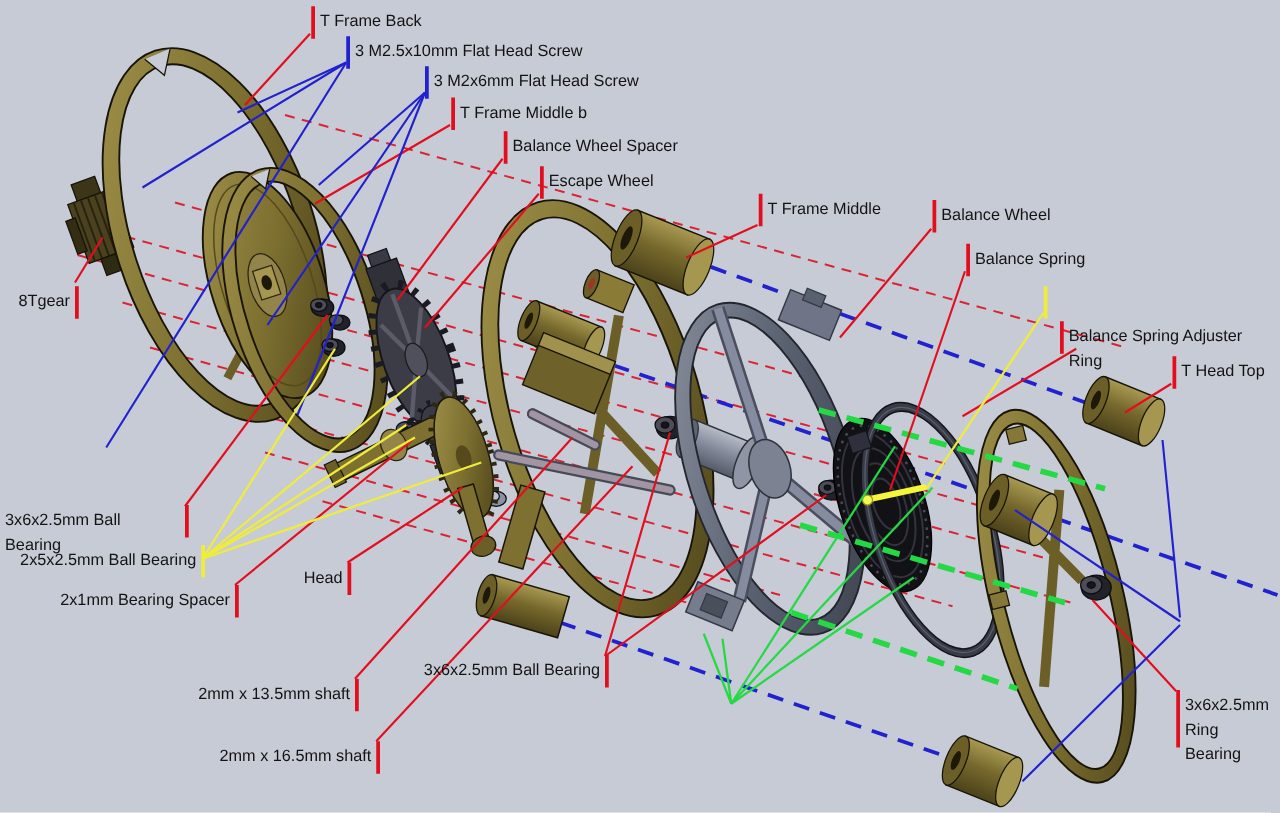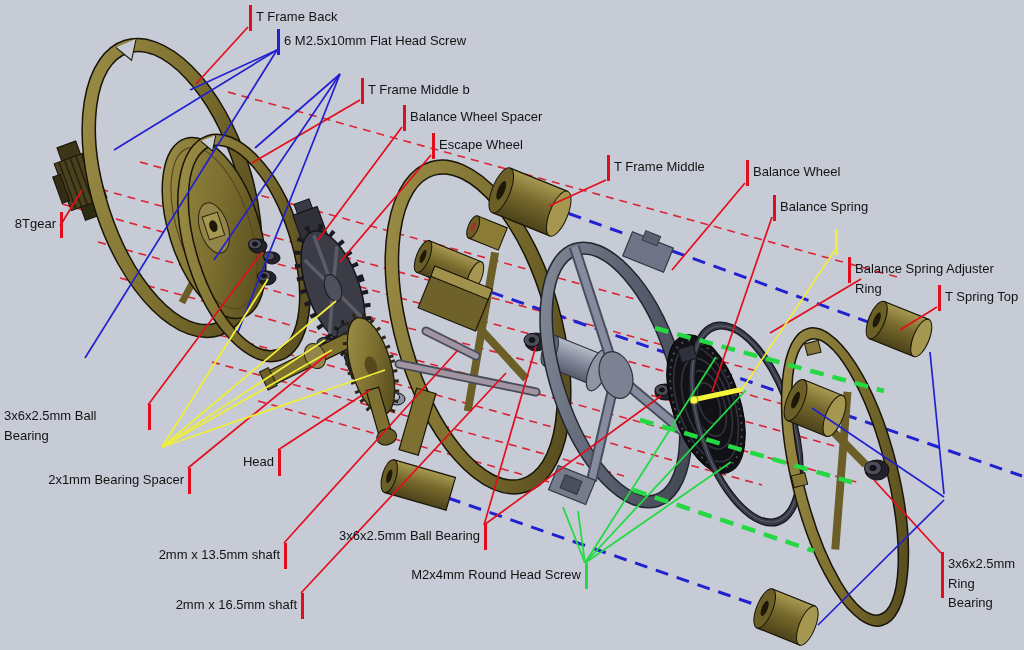--- a/index.html
+++ b/index.html
@@ -11,21 +11,21 @@
   .label .txt{margin:2px 4px 0 4px;white-space:pre-line;}
   .tick{width:3px;height:26px;flex:0 0 3px;}
   .tick.red{background:#e30e1d}
   .tick.blue{background:#2121cf}
   .tick.yellow{background:#efed3a}
   .tick.green{background:#25d944}
   .L0{left:249px;top:5px}   .L1{left:277px;top:29px}  .L2{left:340px;top:53px}
   .L3{left:361px;top:78px}  .L4{left:403px;top:105px} .L5{left:432px;top:133px}
   .L6{left:607px;top:155px} .L7{left:746px;top:160px} .L8{left:773px;top:195px}
   .L9{left:835px;top:229px} .L10{left:848px;top:257px}.L11{left:938px;top:285px}
-  .L12{right:961px;top:212px}.L13{right:873px;top:404px}.L14{right:860px;top:436px}
+  .L12{right:961px;top:229px}.L13{right:873px;top:404px}.L14{right:860px;top:436px}
   .L15{right:833px;top:468px}.L16{right:743px;top:450px}.L17{right:737px;top:543px}
   .L18{right:720px;top:593px}.L19{right:537px;top:524px}.L20{right:436px;top:563px}
   .L21{left:945px;top:474px}.L22{left:941px;top:552px}
   .L21 .tick{height:48px}   .L22 .tick{height:46px}
 </style>
 </head>
 <body>
 
 <div id="stage">
 
@@ -346,21 +346,25 @@
     <line x1="585" y1="563" x2="731" y2="462"></line>
   </g>
 </svg>
 
 <div class="label L0">
       <span class="tick red"></span>
       <span class="txt">T Frame Back</span>
     </div>
 <div class="label L1">
       <span class="tick blue"></span>
-      <span class="txt">6 M2.5x10mm Flat Head Screw</span>
+      <span class="txt">3 M2.5x10mm Flat Head Screw</span>
+    </div>
+<div class="label L2">
+      <span class="tick blue"></span>
+      <span class="txt">3 M2x6mm Flat Head Screw</span>
     </div>
 <div class="label L4">
       <span class="tick red"></span>
       <span class="txt">Balance Wheel Spacer</span>
     </div>
 <div class="label L3">
       <span class="tick red"></span>
       <span class="txt">T Frame Middle b</span>
     </div>
 <div class="label L5">
@@ -381,53 +385,53 @@
     </div>
 <div class="label L9">
       <span class="tick yellow"></span>
     </div>
 <div class="label L10">
       <span class="tick red"></span>
       <span class="txt">Balance Spring Adjuster Ring</span>
     </div>
 <div class="label L11">
       <span class="tick red"></span>
-      <span class="txt">T Spring Top</span>
+      <span class="txt">T Head Top</span>
     </div>
 <div class="label L12">
       <span class="txt">8Tgear</span>
       <span class="tick red"></span>
     </div>
 <div class="label L13">
       <span class="txt">3x6x2.5mm Ball Bearing</span>
       <span class="tick red"></span>
     </div>
+<div class="label L14">
+      <span class="txt">2x5x2.5mm Ball Bearing</span>
+      <span class="tick yellow"></span>
+    </div>
 <div class="label L15">
       <span class="txt">2x1mm Bearing Spacer</span>
       <span class="tick red"></span>
     </div>
 <div class="label L16">
       <span class="txt">Head</span>
       <span class="tick red"></span>
     </div>
 <div class="label L17">
       <span class="txt">2mm x 13.5mm shaft</span>
       <span class="tick red"></span>
     </div>
 <div class="label L18">
       <span class="txt">2mm x 16.5mm shaft</span>
       <span class="tick red"></span>
     </div>
 <div class="label L19">
       <span class="txt">3x6x2.5mm Ball Bearing</span>
       <span class="tick red"></span>
     </div>
-<div class="label L20">
-      <span class="txt">M2x4mm Round Head Screw</span>
-      <span class="tick green"></span>
-    </div>
 <div class="label L22">
       <span class="tick red"></span>
       <span class="txt">3x6x2.5mm
 Ring Bearing</span>
     </div>
 
 </div>
 
 </body></html>

